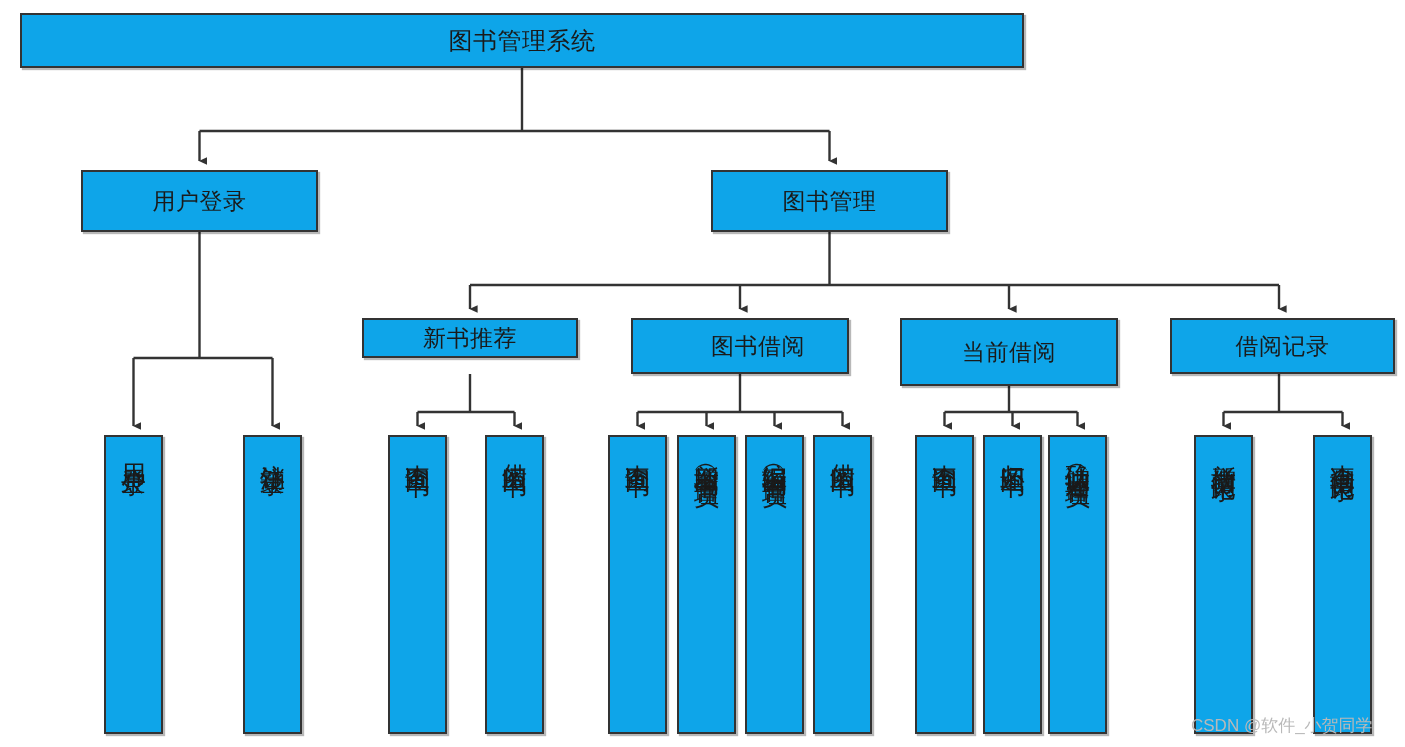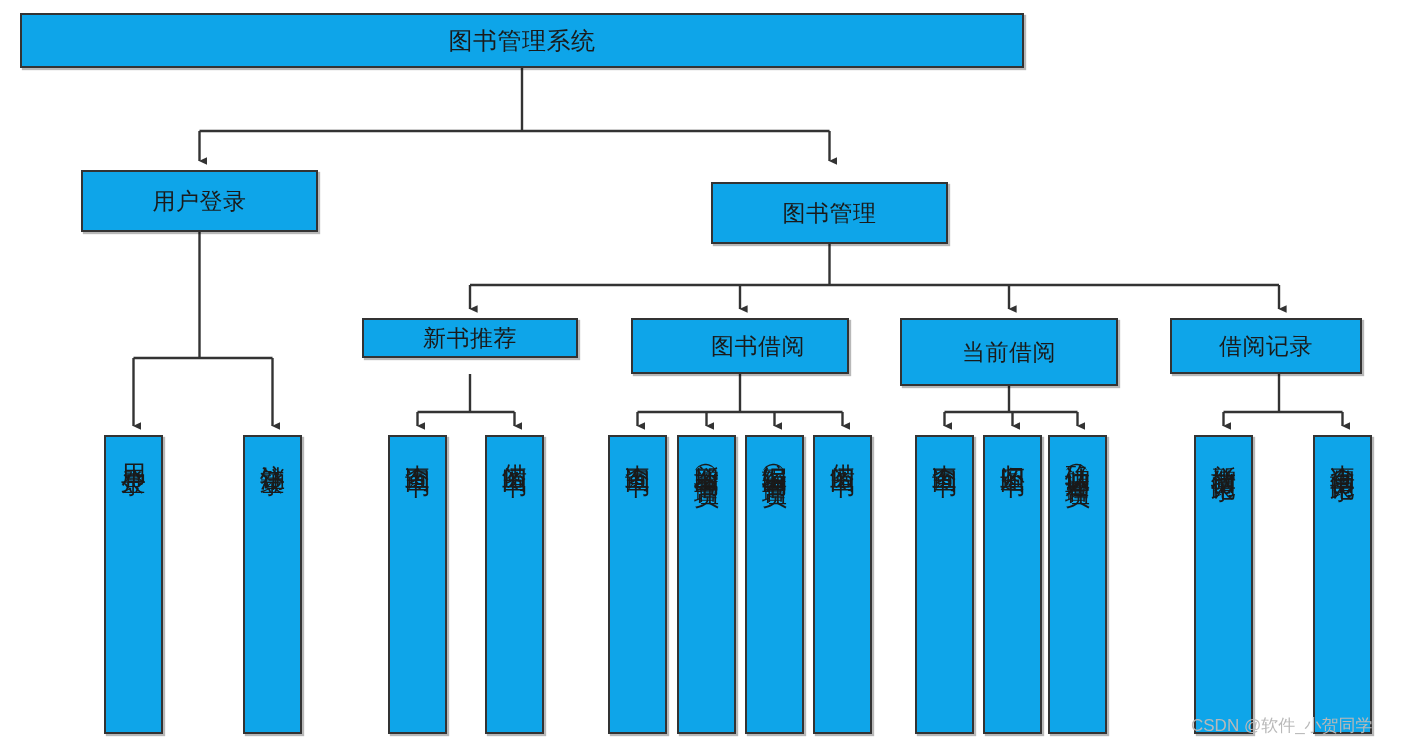--- a/index.html
+++ b/index.html
@@ -125,33 +125,33 @@
       </g>
   </svg>
 
   <div id="nodes">
       <div class="node horiz root" style="left: 20px; top: 13px; width: 1004px; height: 55px;">
         <span class="label">图书管理系统</span>
       </div>
       <div class="node horiz" style="left: 81px; top: 170px; width: 237px; height: 62px;">
         <span class="label">用户登录</span>
       </div>
-      <div class="node horiz" style="left: 711px; top: 182px; width: 237px; height: 62px;">
+      <div class="node horiz" style="left: 711px; top: 170px; width: 237px; height: 62px;">
         <span class="label">图书管理</span>
       </div>
       <div class="node horiz" style="left: 362px; top: 318px; width: 216px; height: 40px;">
         <span class="label">新书推荐</span>
       </div>
       <div class="node horiz" style="left: 631px; top: 318px; width: 218px; height: 56px; padding-left: 36px;">
         <span class="label">图书借阅</span>
       </div>
       <div class="node horiz" style="left: 900px; top: 318px; width: 218px; height: 68px;">
         <span class="label">当前借阅</span>
       </div>
-      <div class="node horiz" style="left: 1170px; top: 318px; width: 192px; height: 56px;">
+      <div class="node horiz" style="left: 1170px; top: 318px; width: 225px; height: 56px;">
         <span class="label">借阅记录</span>
       </div>
       <div class="node vert" style="left: 104px; top: 435px; width: 59px; height: 299px;">
         <span class="label">用户登录</span>
       </div>
       <div class="node vert" style="left: 243px; top: 435px; width: 59px; height: 299px;">
         <span class="label">注销登录</span>
       </div>
       <div class="node vert" style="left: 388px; top: 435px; width: 59px; height: 299px;">
         <span class="label">查询图书</span>

